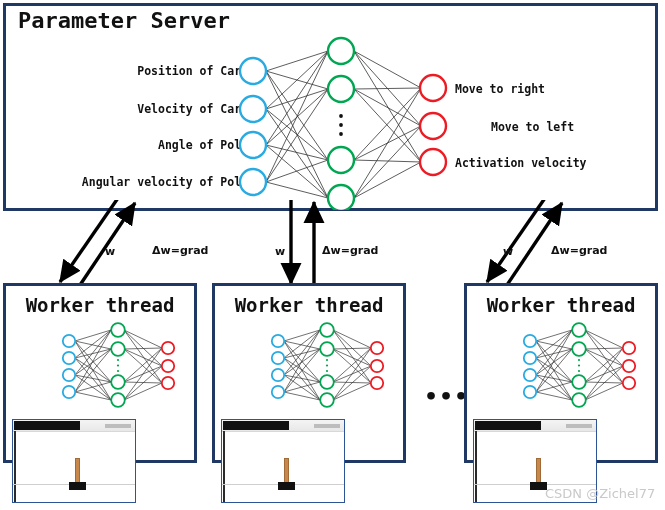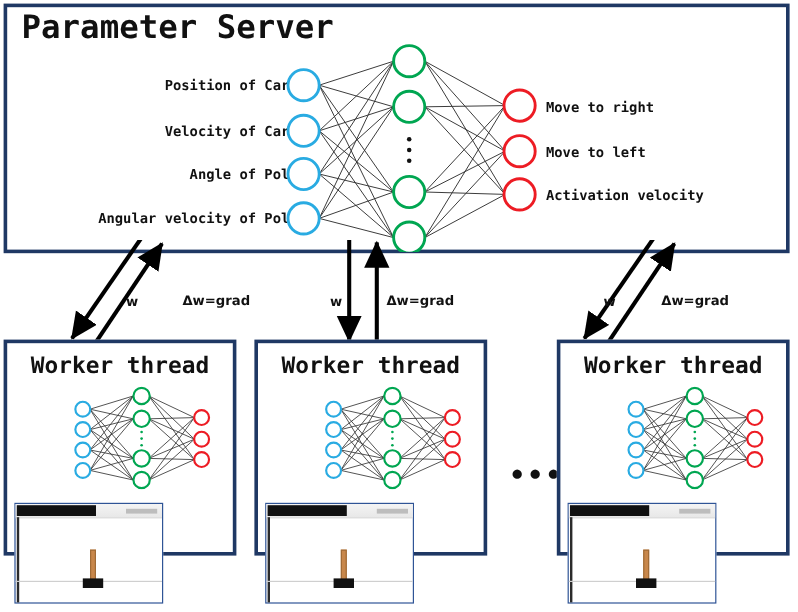--- a/index.html
+++ b/index.html
@@ -17,21 +17,21 @@
 
   
   #server-panel{
     left:3px;top:3px;width:655px;height:208px;
     border:3px solid #1F3864;
     box-sizing:border-box;
     background:#ffffff;
   }
   #server-title{
     left:18px;top:8px;
-    font-size:27px;font-weight:bold;color:#111111;
+    font-size:22px;font-weight:bold;color:#111111;
     letter-spacing:0px;
     font-family:"DejaVu Sans Mono","Liberation Mono",monospace;
   }
 
   
   .net-label{
     font-size:11.5px;font-weight:bold;color:#111111;
     font-family:"DejaVu Sans Mono","Liberation Mono",monospace;
     white-space:nowrap;line-height:12px;
   }
@@ -103,21 +103,21 @@
 
   <div class="abs" id="server-panel"></div>
   <div class="abs" id="server-title">Parameter Server</div>
 
   <div class="abs net-label in-label" style="top:65px;">Position of Cart</div>
   <div class="abs net-label in-label" style="top:103px;">Velocity of Cart</div>
   <div class="abs net-label in-label" style="top:139px;">Angle of Pole</div>
   <div class="abs net-label in-label" style="top:176px;">Angular velocity of Pole</div>
 
   <div class="abs net-label out-label" style="top:83px;">Move to right</div>
-  <div class="abs net-label out-label" style="top:121px;">Move to left</div>
+  <div class="abs net-label out-label" style="top:121px;margin-left:36px;">Move to left</div>
   <div class="abs net-label out-label" style="top:157px;">Activation velocity</div>
 
   <svg class="abs" style="left:236px;top:28px;" width="220" height="182">
     <g stroke="#333333" stroke-width="0.8" fill="none">
 
       <line x1="30" y1="43" x2="92" y2="23"></line>
         <line x1="30" y1="43" x2="92" y2="61"></line>
       <line x1="30" y1="43" x2="92" y2="132"></line>
         <line x1="30" y1="43" x2="92" y2="170"></line>
       <line x1="30" y1="81" x2="92" y2="23"></line>
@@ -389,14 +389,15 @@
     <div class="sim-titlebar">
       <div class="sim-titleblack"></div>
       <div class="sim-tb-btns"></div>
     </div>
     <div class="sim-lshadow" style="height:71px;"></div>
     <div class="sim-ground" style="top:64px;"></div>
     <div class="sim-pole" style="left:62px;top:38px;width:5px;height:27px;"></div>
     <div class="sim-cart" style="left:56px;top:62px;width:17px;height:8px;"></div>
   </div>
 
+  <div class="abs watermark" style="left:545px;top:486px;">CSDN @Zichel77</div>
 
 </div>
 
 </body></html>

